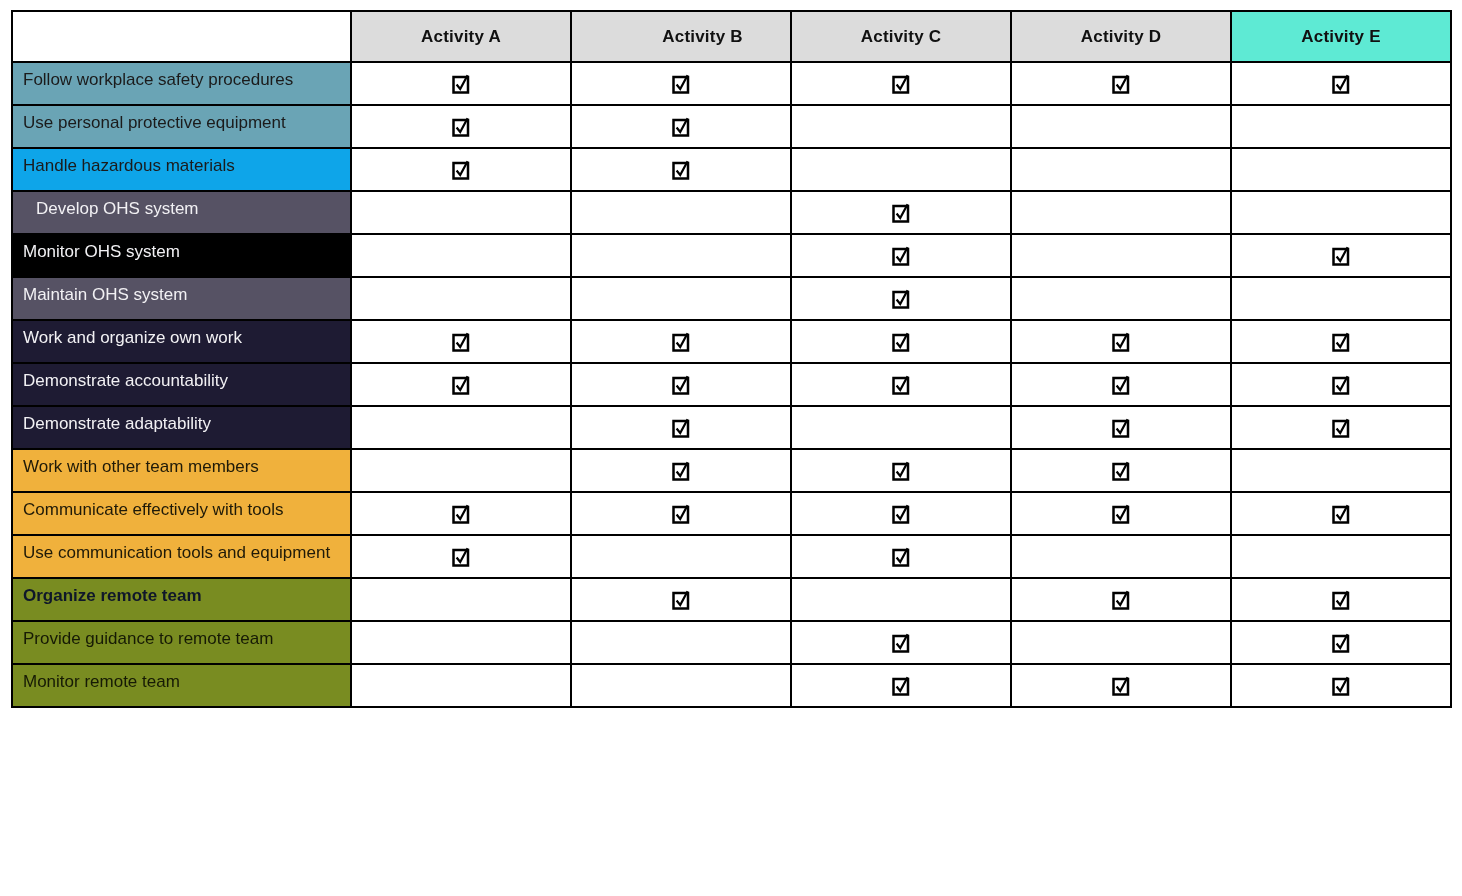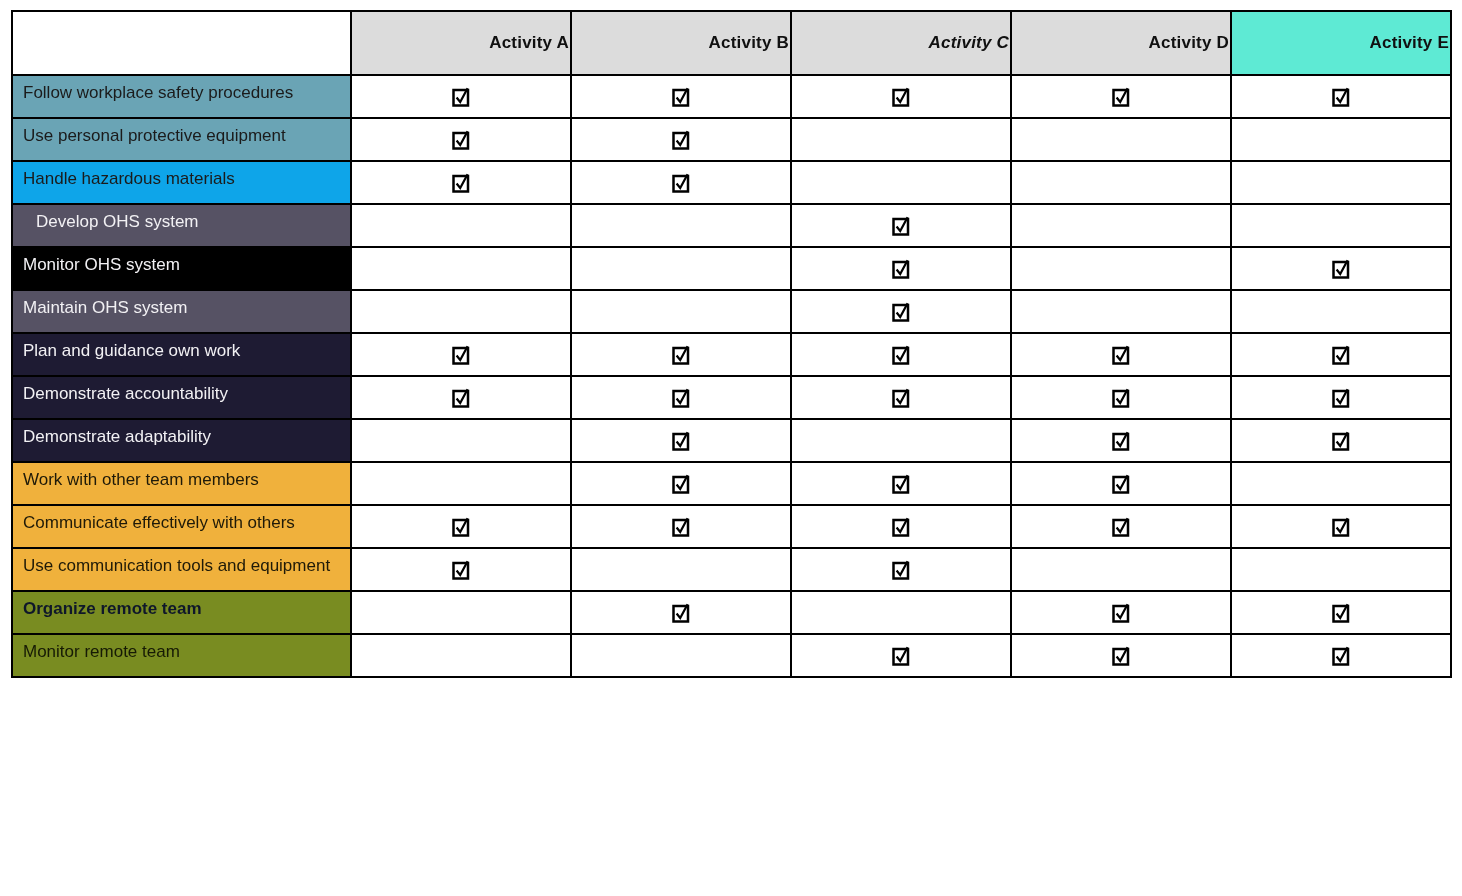--- a/index.html
+++ b/index.html
@@ -26,25 +26,25 @@
   table.matrix th,
   table.matrix td {
     border: 2px solid #000000;
     box-sizing: border-box;
   }
   th.corner {
     border: none;
     background: #ffffff;
   }
   th.col-head {
-    height: 64px;
+    height: 51px;
     font-size: 17px;
     font-weight: bold;
     color: #111111;
-    text-align: right;
+    text-align: center;
     vertical-align: middle;
     letter-spacing: 0.2px;
   }
   tr.body-row {
     height: 43px;
     border-radius: 27px;
   }
   th.row-head {
     text-align: left;
     vertical-align: top;
@@ -71,21 +71,21 @@
     <colgroup>
       <col style="width:339px">
       <col span="5" style="width:220px">
     </colgroup>
     <thead>
       <tr id="header-row">
         <th class="corner"></th>
 
       <th class="col-head" style="background: rgb(220, 220, 220);">Activity A</th>
           <th class="col-head" style="background: rgb(220, 220, 220); padding-left: 44px;">Activity B</th>
-          <th class="col-head" style="background: rgb(220, 220, 220); font-style: italic;">Activity C</th>
+          <th class="col-head" style="background: rgb(220, 220, 220);">Activity C</th>
           <th class="col-head" style="background: rgb(220, 220, 220);">Activity D</th>
           <th class="col-head" style="background: #5eead4;">Activity E</th>
         </tr>
     </thead>
     <tbody id="matrix-body">
 
     <tr class="body-row">
           <th class="row-head" style="background: rgb(106, 164, 181); color: rgb(27, 27, 27);">Follow workplace safety procedures</th>
           <td class="cell"><svg class="cb" width="18" height="21" viewBox="0 0 18 21">
               <rect x="1.5" y="4" width="14.5" height="15.5" fill="#ffffff" stroke="#000000" stroke-width="2.5"></rect>
@@ -166,21 +166,21 @@
           <td class="cell"></td>
           <td class="cell"></td>
           <td class="cell"><svg class="cb" width="18" height="21" viewBox="0 0 18 21">
               <rect x="1.5" y="4" width="14.5" height="15.5" fill="#ffffff" stroke="#000000" stroke-width="2.5"></rect>
               <path d="M4.6 11.5 L8.2 16 L15.6 2.2" fill="none" stroke="#000000" stroke-width="2.2"></path>
             </svg></td>
           <td class="cell"></td>
           <td class="cell"></td>
         </tr>
         <tr class="body-row">
-          <th class="row-head" style="background: rgb(30, 27, 51); color: rgb(242, 241, 244);">Plan and guidance own work</th>
+          <th class="row-head" style="background: rgb(30, 27, 51); color: rgb(242, 241, 244);">Work and organize own work</th>
           <td class="cell"><svg class="cb" width="18" height="21" viewBox="0 0 18 21">
               <rect x="1.5" y="4" width="14.5" height="15.5" fill="#ffffff" stroke="#000000" stroke-width="2.5"></rect>
               <path d="M4.6 11.5 L8.2 16 L15.6 2.2" fill="none" stroke="#000000" stroke-width="2.2"></path>
             </svg></td>
           <td class="cell"><svg class="cb" width="18" height="21" viewBox="0 0 18 21">
               <rect x="1.5" y="4" width="14.5" height="15.5" fill="#ffffff" stroke="#000000" stroke-width="2.5"></rect>
               <path d="M4.6 11.5 L8.2 16 L15.6 2.2" fill="none" stroke="#000000" stroke-width="2.2"></path>
             </svg></td>
           <td class="cell"><svg class="cb" width="18" height="21" viewBox="0 0 18 21">
               <rect x="1.5" y="4" width="14.5" height="15.5" fill="#ffffff" stroke="#000000" stroke-width="2.5"></rect>
@@ -246,21 +246,21 @@
               <rect x="1.5" y="4" width="14.5" height="15.5" fill="#ffffff" stroke="#000000" stroke-width="2.5"></rect>
               <path d="M4.6 11.5 L8.2 16 L15.6 2.2" fill="none" stroke="#000000" stroke-width="2.2"></path>
             </svg></td>
           <td class="cell"><svg class="cb" width="18" height="21" viewBox="0 0 18 21">
               <rect x="1.5" y="4" width="14.5" height="15.5" fill="#ffffff" stroke="#000000" stroke-width="2.5"></rect>
               <path d="M4.6 11.5 L8.2 16 L15.6 2.2" fill="none" stroke="#000000" stroke-width="2.2"></path>
             </svg></td>
           <td class="cell"></td>
         </tr>
         <tr class="body-row">
-          <th class="row-head" style="background: rgb(240, 177, 60); color: rgb(31, 26, 8);">Communicate effectively with others</th>
+          <th class="row-head" style="background: rgb(240, 177, 60); color: rgb(31, 26, 8);">Communicate effectively with tools</th>
           <td class="cell"><svg class="cb" width="18" height="21" viewBox="0 0 18 21">
               <rect x="1.5" y="4" width="14.5" height="15.5" fill="#ffffff" stroke="#000000" stroke-width="2.5"></rect>
               <path d="M4.6 11.5 L8.2 16 L15.6 2.2" fill="none" stroke="#000000" stroke-width="2.2"></path>
             </svg></td>
           <td class="cell"><svg class="cb" width="18" height="21" viewBox="0 0 18 21">
               <rect x="1.5" y="4" width="14.5" height="15.5" fill="#ffffff" stroke="#000000" stroke-width="2.5"></rect>
               <path d="M4.6 11.5 L8.2 16 L15.6 2.2" fill="none" stroke="#000000" stroke-width="2.2"></path>
             </svg></td>
           <td class="cell"><svg class="cb" width="18" height="21" viewBox="0 0 18 21">
               <rect x="1.5" y="4" width="14.5" height="15.5" fill="#ffffff" stroke="#000000" stroke-width="2.5"></rect>
@@ -294,20 +294,34 @@
           <td class="cell"></td>
           <td class="cell"><svg class="cb" width="18" height="21" viewBox="0 0 18 21">
               <rect x="1.5" y="4" width="14.5" height="15.5" fill="#ffffff" stroke="#000000" stroke-width="2.5"></rect>
               <path d="M4.6 11.5 L8.2 16 L15.6 2.2" fill="none" stroke="#000000" stroke-width="2.2"></path>
             </svg></td>
           <td class="cell"></td>
           <td class="cell"><svg class="cb" width="18" height="21" viewBox="0 0 18 21">
               <rect x="1.5" y="4" width="14.5" height="15.5" fill="#ffffff" stroke="#000000" stroke-width="2.5"></rect>
               <path d="M4.6 11.5 L8.2 16 L15.6 2.2" fill="none" stroke="#000000" stroke-width="2.2"></path>
             </svg></td>
+          <td class="cell"><svg class="cb" width="18" height="21" viewBox="0 0 18 21">
+              <rect x="1.5" y="4" width="14.5" height="15.5" fill="#ffffff" stroke="#000000" stroke-width="2.5"></rect>
+              <path d="M4.6 11.5 L8.2 16 L15.6 2.2" fill="none" stroke="#000000" stroke-width="2.2"></path>
+            </svg></td>
+        </tr>
+        <tr class="body-row">
+          <th class="row-head" style="background: rgb(121, 140, 33); color: rgb(22, 26, 5);">Provide guidance to remote team</th>
+          <td class="cell"></td>
+          <td class="cell"></td>
+          <td class="cell"><svg class="cb" width="18" height="21" viewBox="0 0 18 21">
+              <rect x="1.5" y="4" width="14.5" height="15.5" fill="#ffffff" stroke="#000000" stroke-width="2.5"></rect>
+              <path d="M4.6 11.5 L8.2 16 L15.6 2.2" fill="none" stroke="#000000" stroke-width="2.2"></path>
+            </svg></td>
+          <td class="cell"></td>
           <td class="cell"><svg class="cb" width="18" height="21" viewBox="0 0 18 21">
               <rect x="1.5" y="4" width="14.5" height="15.5" fill="#ffffff" stroke="#000000" stroke-width="2.5"></rect>
               <path d="M4.6 11.5 L8.2 16 L15.6 2.2" fill="none" stroke="#000000" stroke-width="2.2"></path>
             </svg></td>
         </tr>
         <tr class="body-row">
           <th class="row-head" style="background: rgb(121, 140, 33); color: rgb(22, 26, 5);">Monitor remote team</th>
           <td class="cell"></td>
           <td class="cell"></td>
           <td class="cell"><svg class="cb" width="18" height="21" viewBox="0 0 18 21">

